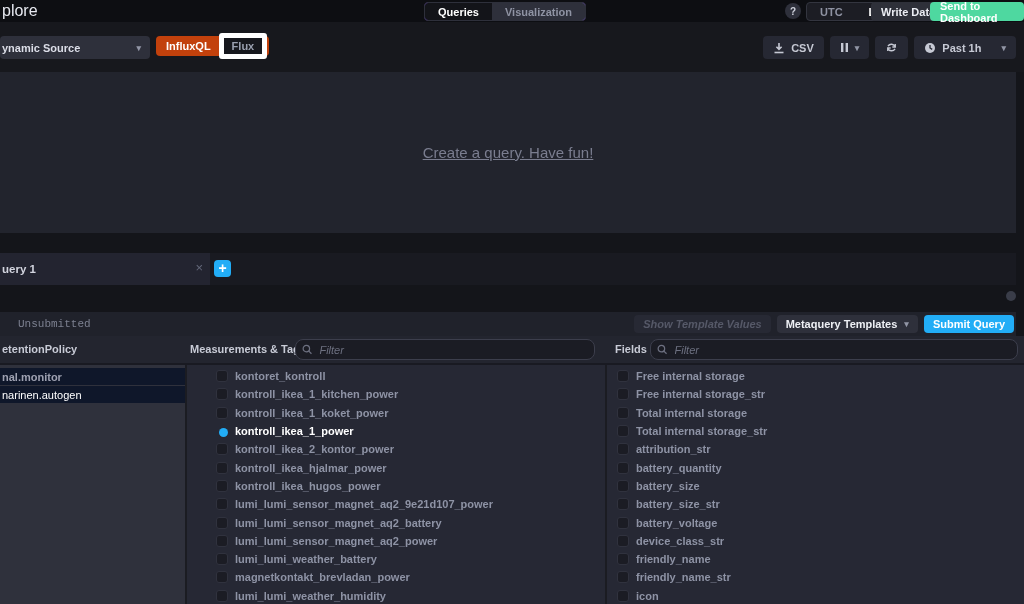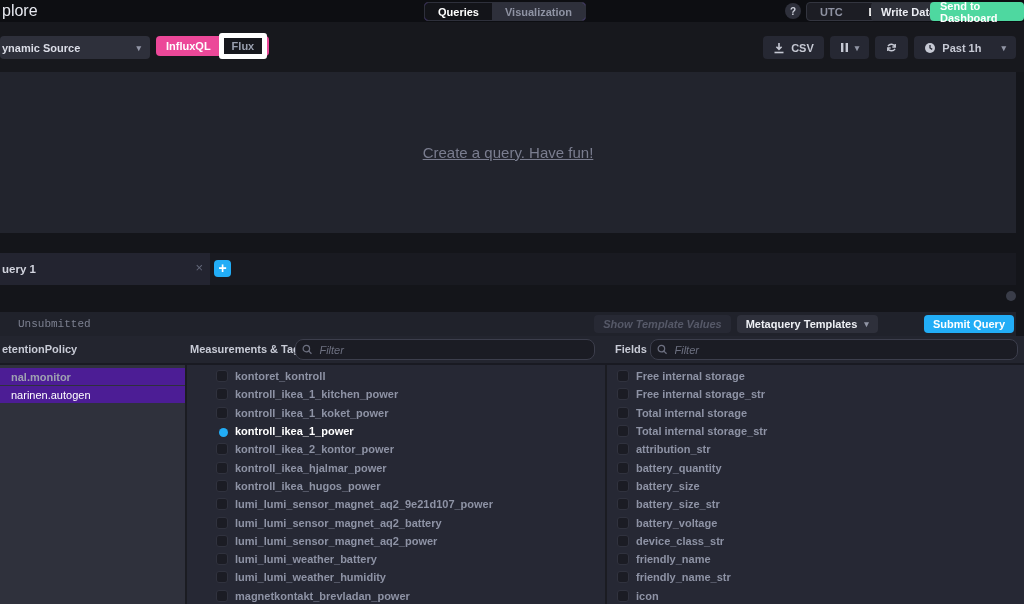--- a/index.html
+++ b/index.html
@@ -28,21 +28,21 @@
   .write-data{position:absolute;left:871px;top:2px;}
   .send-dash{position:absolute;left:930px;top:2px;background:#4ed8a0;color:#ffffff;}
 
   
   .toolbar{position:absolute;left:0;top:22px;width:1024px;height:50px;background:#17181d;}
   .src-dropdown{position:absolute;left:0;top:14px;width:150px;height:23px;background:#2e303b;
                 border-radius:4px;display:flex;align-items:center;color:#dcdee8;
                 font-size:11px;font-weight:700;padding-left:2px;cursor:pointer;}
   .src-dropdown .caret{position:absolute;right:9px;color:#9296a6;font-size:9px;}
   .lang-toggle{position:absolute;left:156px;top:14px;height:20px;display:flex;align-items:center;
-               background:#ec4899;border-radius:4px;padding:4px 2px;}
+               background:#c2410c;border-radius:4px;padding:4px 2px;}
   .lang-seg{font-size:11px;font-weight:700;padding:2px 8px;color:#ffffff;cursor:pointer;}
   .lang-seg.inactive{background:#16171d;border:5px solid #ffffff;border-radius:3px;color:#9aa0b0;}
   .tb-right{position:absolute;right:8px;top:14px;display:flex;gap:6px;}
   .tb-btn{display:flex;align-items:center;gap:6px;height:23px;padding:0 10px;border-radius:4px;
           background:#262833;color:#c6c9d4;font-size:11px;font-weight:700;cursor:pointer;}
   .caret{font-size:9px;color:#9296a6;}
   .icon-svg{display:block;}
 
   
   .graph-panel{position:absolute;left:0;top:72px;width:1016px;height:161px;background:#22242d;
@@ -63,21 +63,21 @@
 
   
   .statusrow{position:absolute;left:0;top:312px;width:1016px;height:24px;background:#20222b;
              display:flex;align-items:center;padding-left:16px;}
   .status-text{font-family:"Liberation Mono",monospace;font-size:11px;color:#7c8090;padding-left:2px;}
   .status-btns{position:absolute;right:2px;top:3px;display:flex;gap:6px;align-items:center;}
   .sbtn{height:18px;display:flex;align-items:center;border-radius:4px;padding:0 9px;
         font-size:11px;font-weight:700;cursor:pointer;}
   .sbtn.disabled{background:#272934;color:#565968;font-style:italic;cursor:default;}
   .sbtn.gray{background:#2e303b;color:#eef0f5;gap:7px;}
-  .sbtn.blue{background:#22adf6;color:#ffffff;margin-left:40px;}
+  .sbtn.blue{background:#22adf6;color:#ffffff;}
 
   
   .builder-head{position:absolute;left:0;top:336px;width:1024px;height:29px;background:#23252f;
                 border-bottom:2px solid #191a22;}
   .col-head{position:absolute;top:0;height:27px;line-height:27px;font-size:11px;font-weight:700;color:#c8cbd6;}
   .h-db{left:2px;}
   .h-meas{left:190px;}
   .h-fields{left:615px;}
   .filter-box{position:absolute;top:3px;height:21px;background:#1b1c24;border:1px solid #3c3e4c;
               border-radius:8px;display:flex;align-items:center;padding:0 6px;gap:5px;}
@@ -86,22 +86,22 @@
   .filter-box input{background:transparent;border:none;outline:none;color:#c6c9d4;
                     font-size:11px;font-style:italic;width:100%;font-family:"Liberation Sans",sans-serif;}
   .filter-box input::placeholder{color:#6d7080;font-style:italic;}
 
   .builder-body{position:absolute;left:0;top:365px;width:1024px;height:239px;}
   .col-db{position:absolute;left:0;top:0;width:185px;height:239px;background:#2f313c;padding-top:3px;}
   .col-meas{position:absolute;left:185px;top:0;width:420px;height:239px;background:#262834;
             border-left:2px solid #1b1c22;overflow:hidden;padding-top:2px;}
   .col-fields{position:absolute;left:605px;top:0;width:419px;height:239px;background:#262834;
               border-left:2px solid #1b1c22;overflow:hidden;padding-top:2px;}
-  .db-row{height:17px;margin-bottom:1px;background:#4c1d95;display:flex;align-items:center;
-          padding-left:11px;font-size:11px;font-weight:600;color:#9ea1b1;cursor:pointer;}
+  .db-row{height:17px;margin-bottom:1px;background:#0f172a;display:flex;align-items:center;
+          padding-left:2px;font-size:11px;font-weight:600;color:#9ea1b1;cursor:pointer;}
   .db-row.selected{color:#ffffff;font-weight:400;}
   .measurement-row,.field-row{height:18.3px;display:flex;align-items:center;gap:7px;cursor:pointer;}
   .measurement-row{padding-left:29px;}
   .field-row{padding-left:10px;}
   .cb{width:12px;height:12px;border-radius:3px;background:#1b1c24;border:1px solid #30323e;flex:none;}
   .cb.dot{background:transparent;border-color:transparent;position:relative;}
   .cb.dot::after{content:"";position:absolute;left:2px;top:2px;width:9px;height:9px;
                  border-radius:50%;background:#22adf6;}
   .measurement-row .lab,.field-row .lab{font-size:11px;font-weight:600;color:#8e93a5;}
   .measurement-row.selected .lab{color:#ffffff;font-weight:700;}
@@ -273,26 +273,26 @@
         <div class="measurement-row">
           <span class="cb"></span>
           <span class="lab">lumi_lumi_sensor_magnet_aq2_power</span>
         </div>
         <div class="measurement-row">
           <span class="cb"></span>
           <span class="lab">lumi_lumi_weather_battery</span>
         </div>
         <div class="measurement-row">
           <span class="cb"></span>
+          <span class="lab">magnetkontakt_brevladan_power</span>
+        </div>
+        <div class="measurement-row">
+          <span class="cb"></span>
           <span class="lab">lumi_lumi_weather_humidity</span>
         </div>
-        <div class="measurement-row">
-          <span class="cb"></span>
-          <span class="lab">magnetkontakt_brevladan_power</span>
-        </div>
       </div>
     <div class="col-fields">
         <div class="field-row">
           <span class="cb"></span>
           <span class="lab">Free internal storage</span>
         </div>
         <div class="field-row">
           <span class="cb"></span>
           <span class="lab">Free internal storage_str</span>
         </div>

